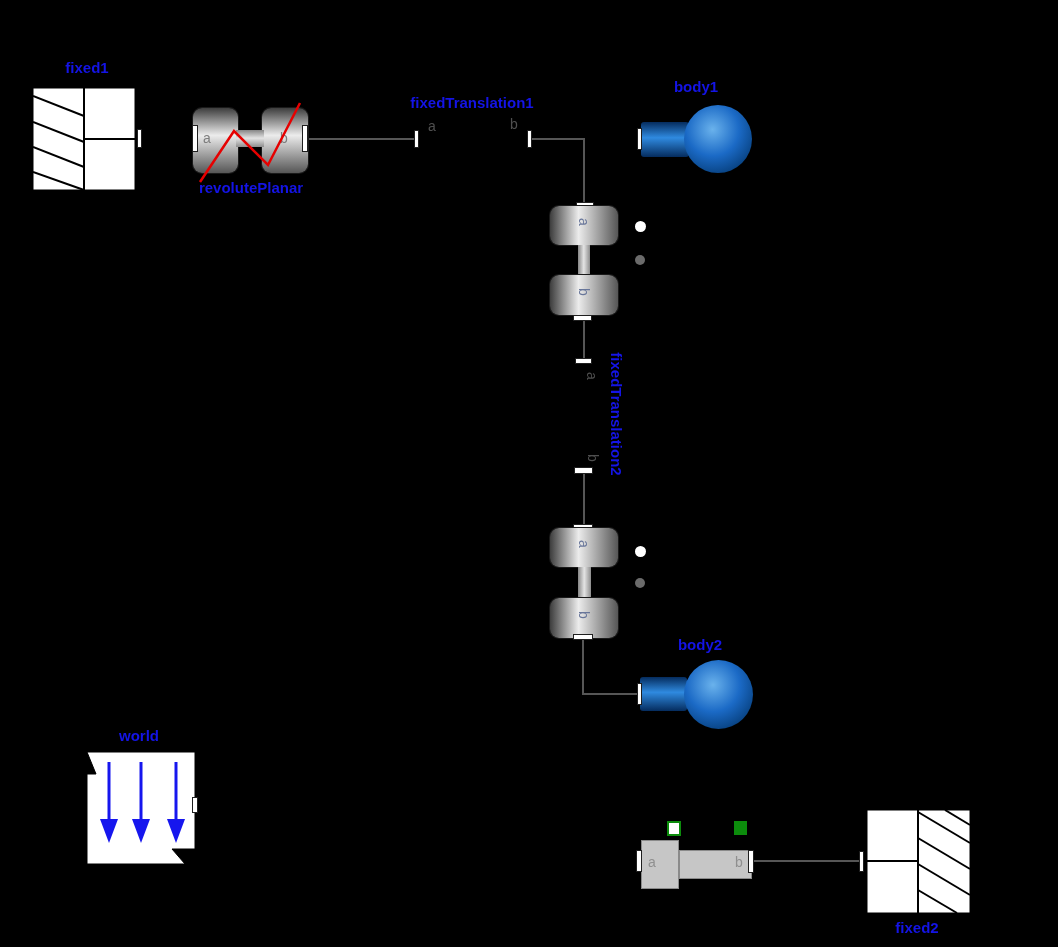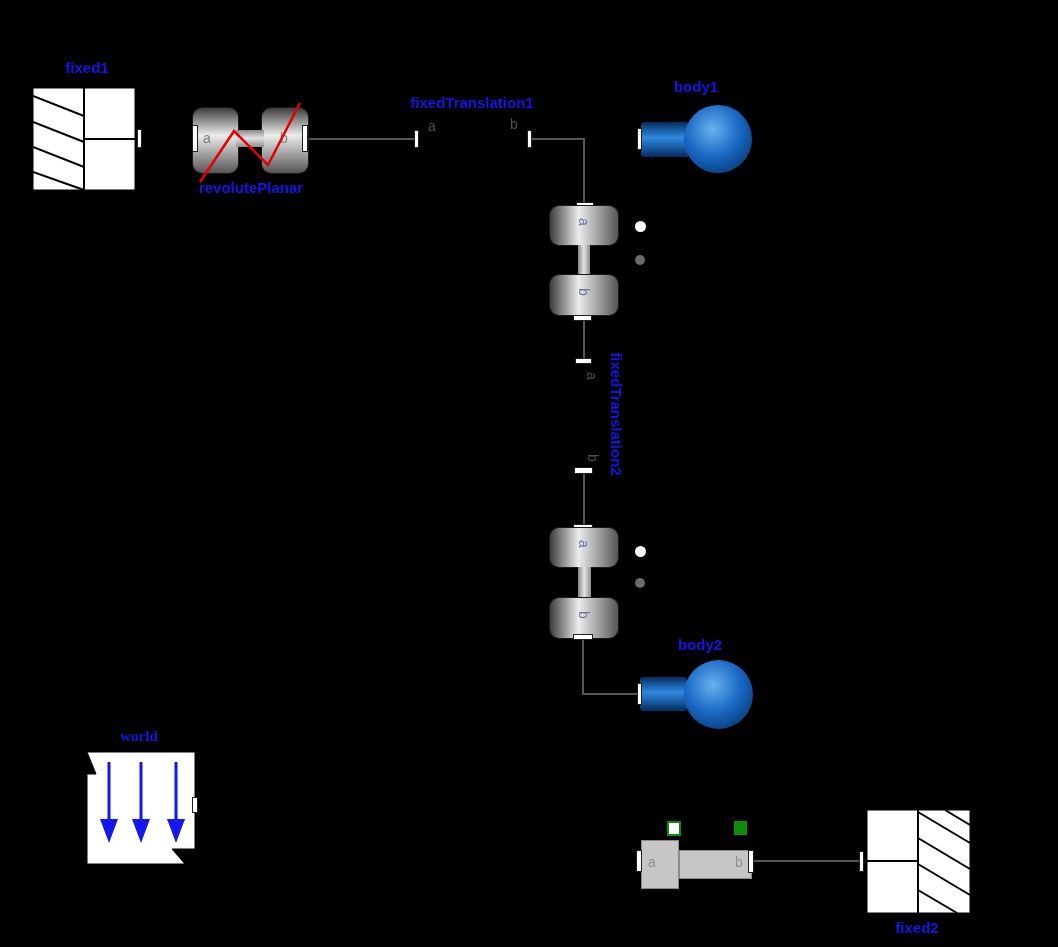--- a/index.html
+++ b/index.html
@@ -103,21 +103,21 @@
   <div class="port joint rot90" style="left:576px;top:608px;">b</div>
   <div class="flange" style="left:573px;top:634px;width:20px;height:6px;"></div>
   <div class="dot" style="left:635px;top:546px;width:11px;height:11px;background:#ffffff;"></div>
   <div class="dot" style="left:635px;top:578px;width:10px;height:10px;background:#6b6b6b;"></div>
 
   <div class="lbl" style="left:671px;top:636px;width:58px;">body2</div>
   <div class="bodycyl" style="left:640px;top:677px;width:47px;height:34px;"></div>
   <div class="bodysph" style="left:684px;top:660px;width:69px;height:69px;"></div>
   <div class="flange" style="left:637px;top:683px;width:5px;height:22px;"></div>
 
-  <div class="lbl" style="left:113px;top:727px;width:52px;font-family:Liberation Serif, serif;">world</div>
+  <div class="lbl" style="left:113px;top:727px;width:52px;">world</div>
   <svg width="220" height="200" style="left:60px;top:730px;">
     <polygon points="27,22 135,22 135,119 112,119 125,134 27,134 27,44 36,44" fill="#ffffff" stroke="#000" stroke-width="1"></polygon>
     <g>
       <line x1="49" y1="32" x2="49" y2="90" stroke="#1616ee" stroke-width="3"></line>
       <polygon points="40,89 58,89 49,113" fill="#1616ee"></polygon>
       <line x1="81" y1="32" x2="81" y2="90" stroke="#1616ee" stroke-width="3"></line>
       <polygon points="72,89 90,89 81,113" fill="#1616ee"></polygon>
       <line x1="116" y1="32" x2="116" y2="90" stroke="#1616ee" stroke-width="3"></line>
       <polygon points="107,89 125,89 116,113" fill="#1616ee"></polygon>
     </g>

